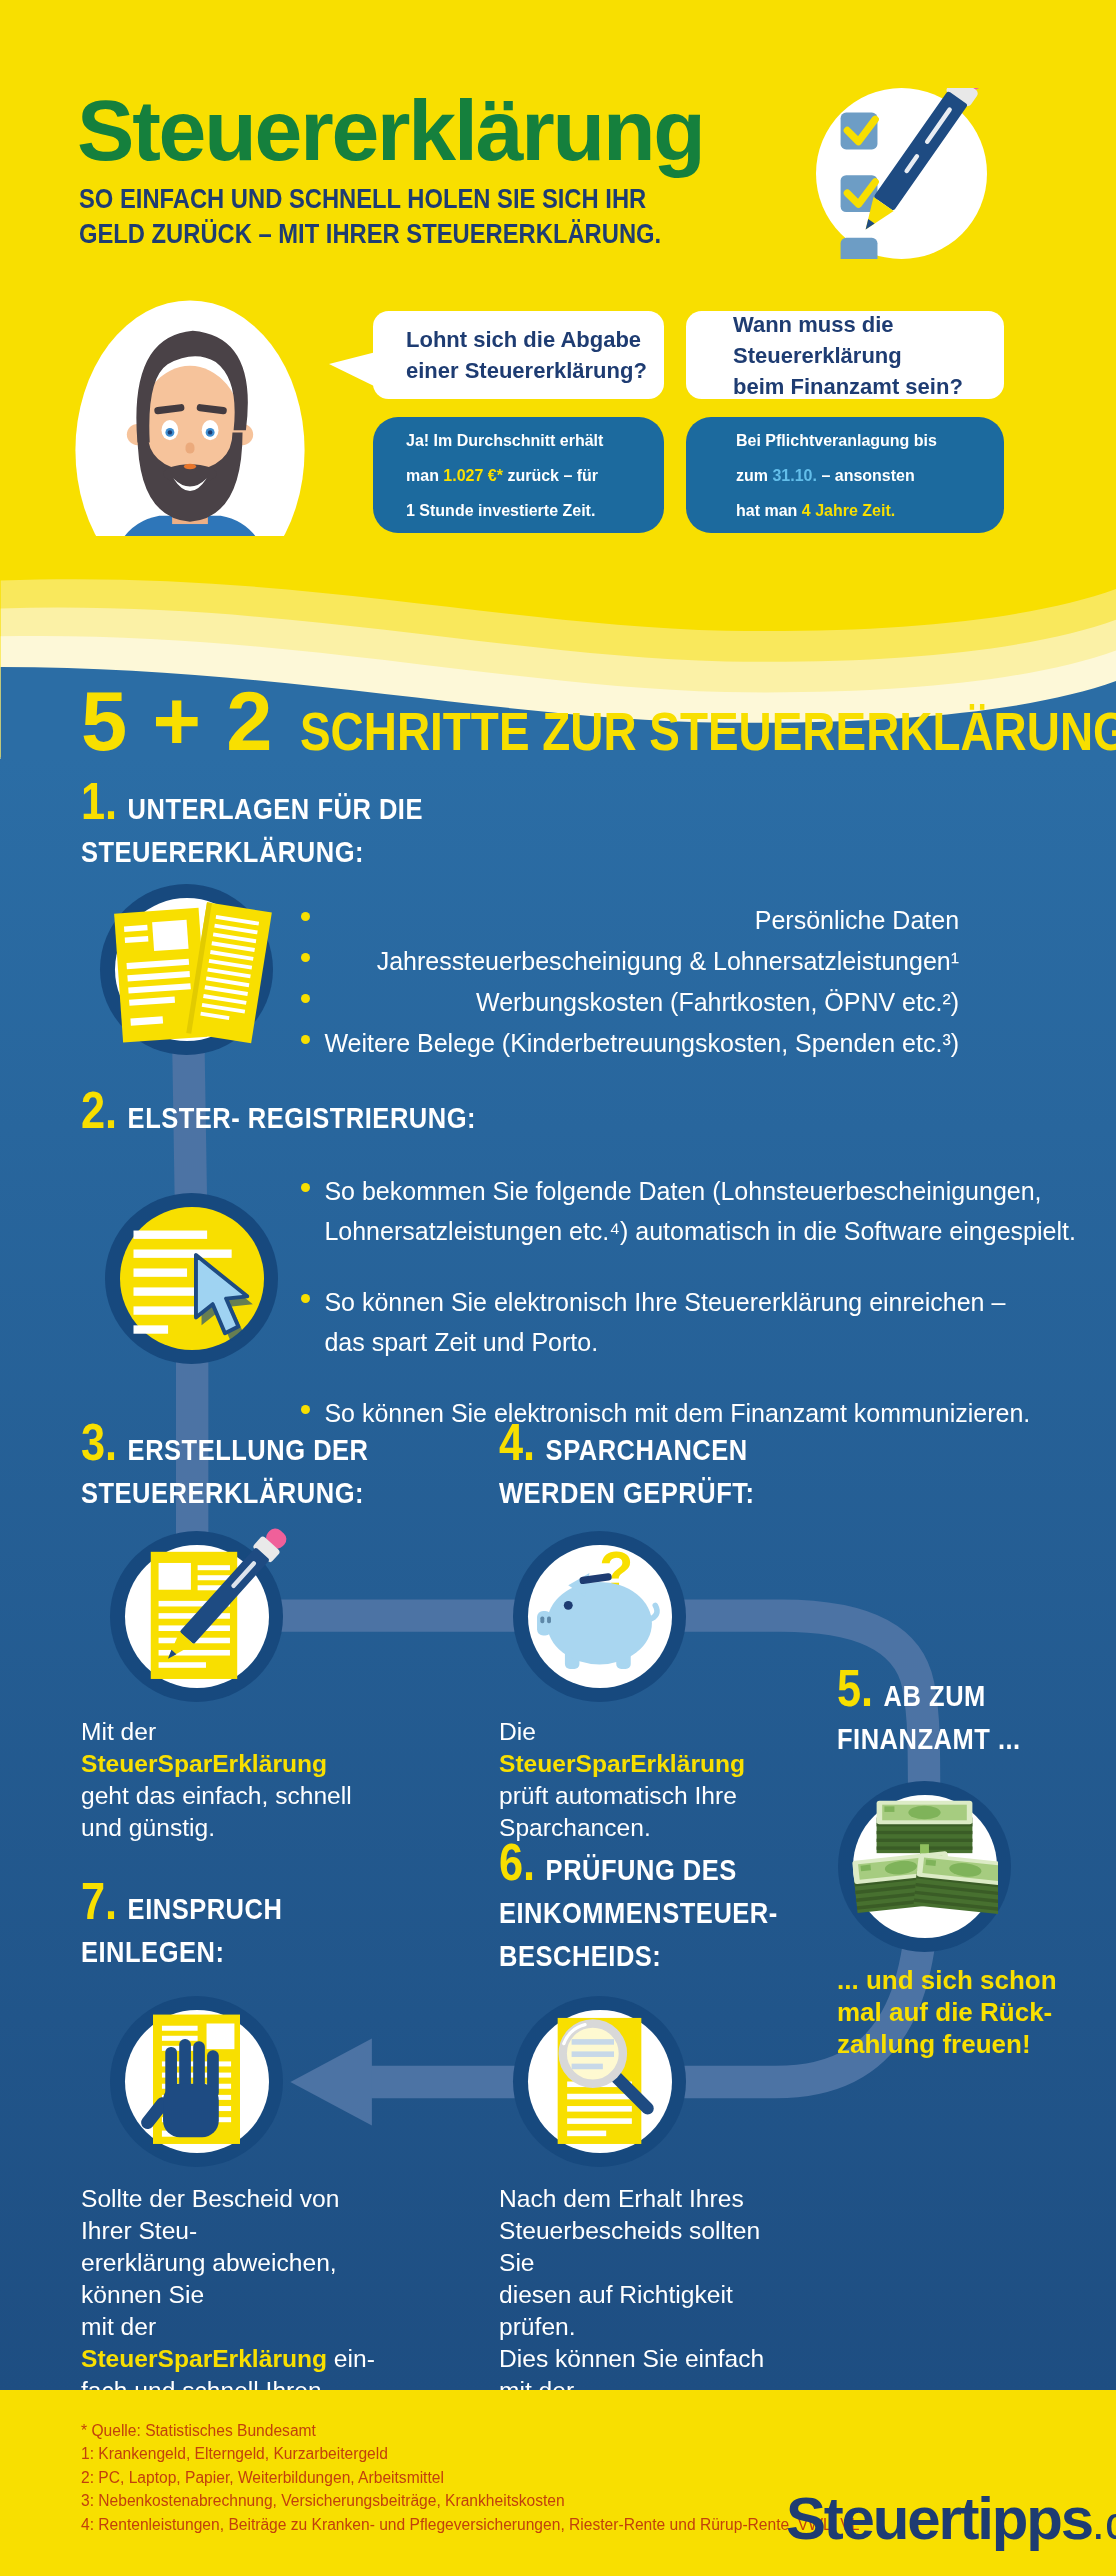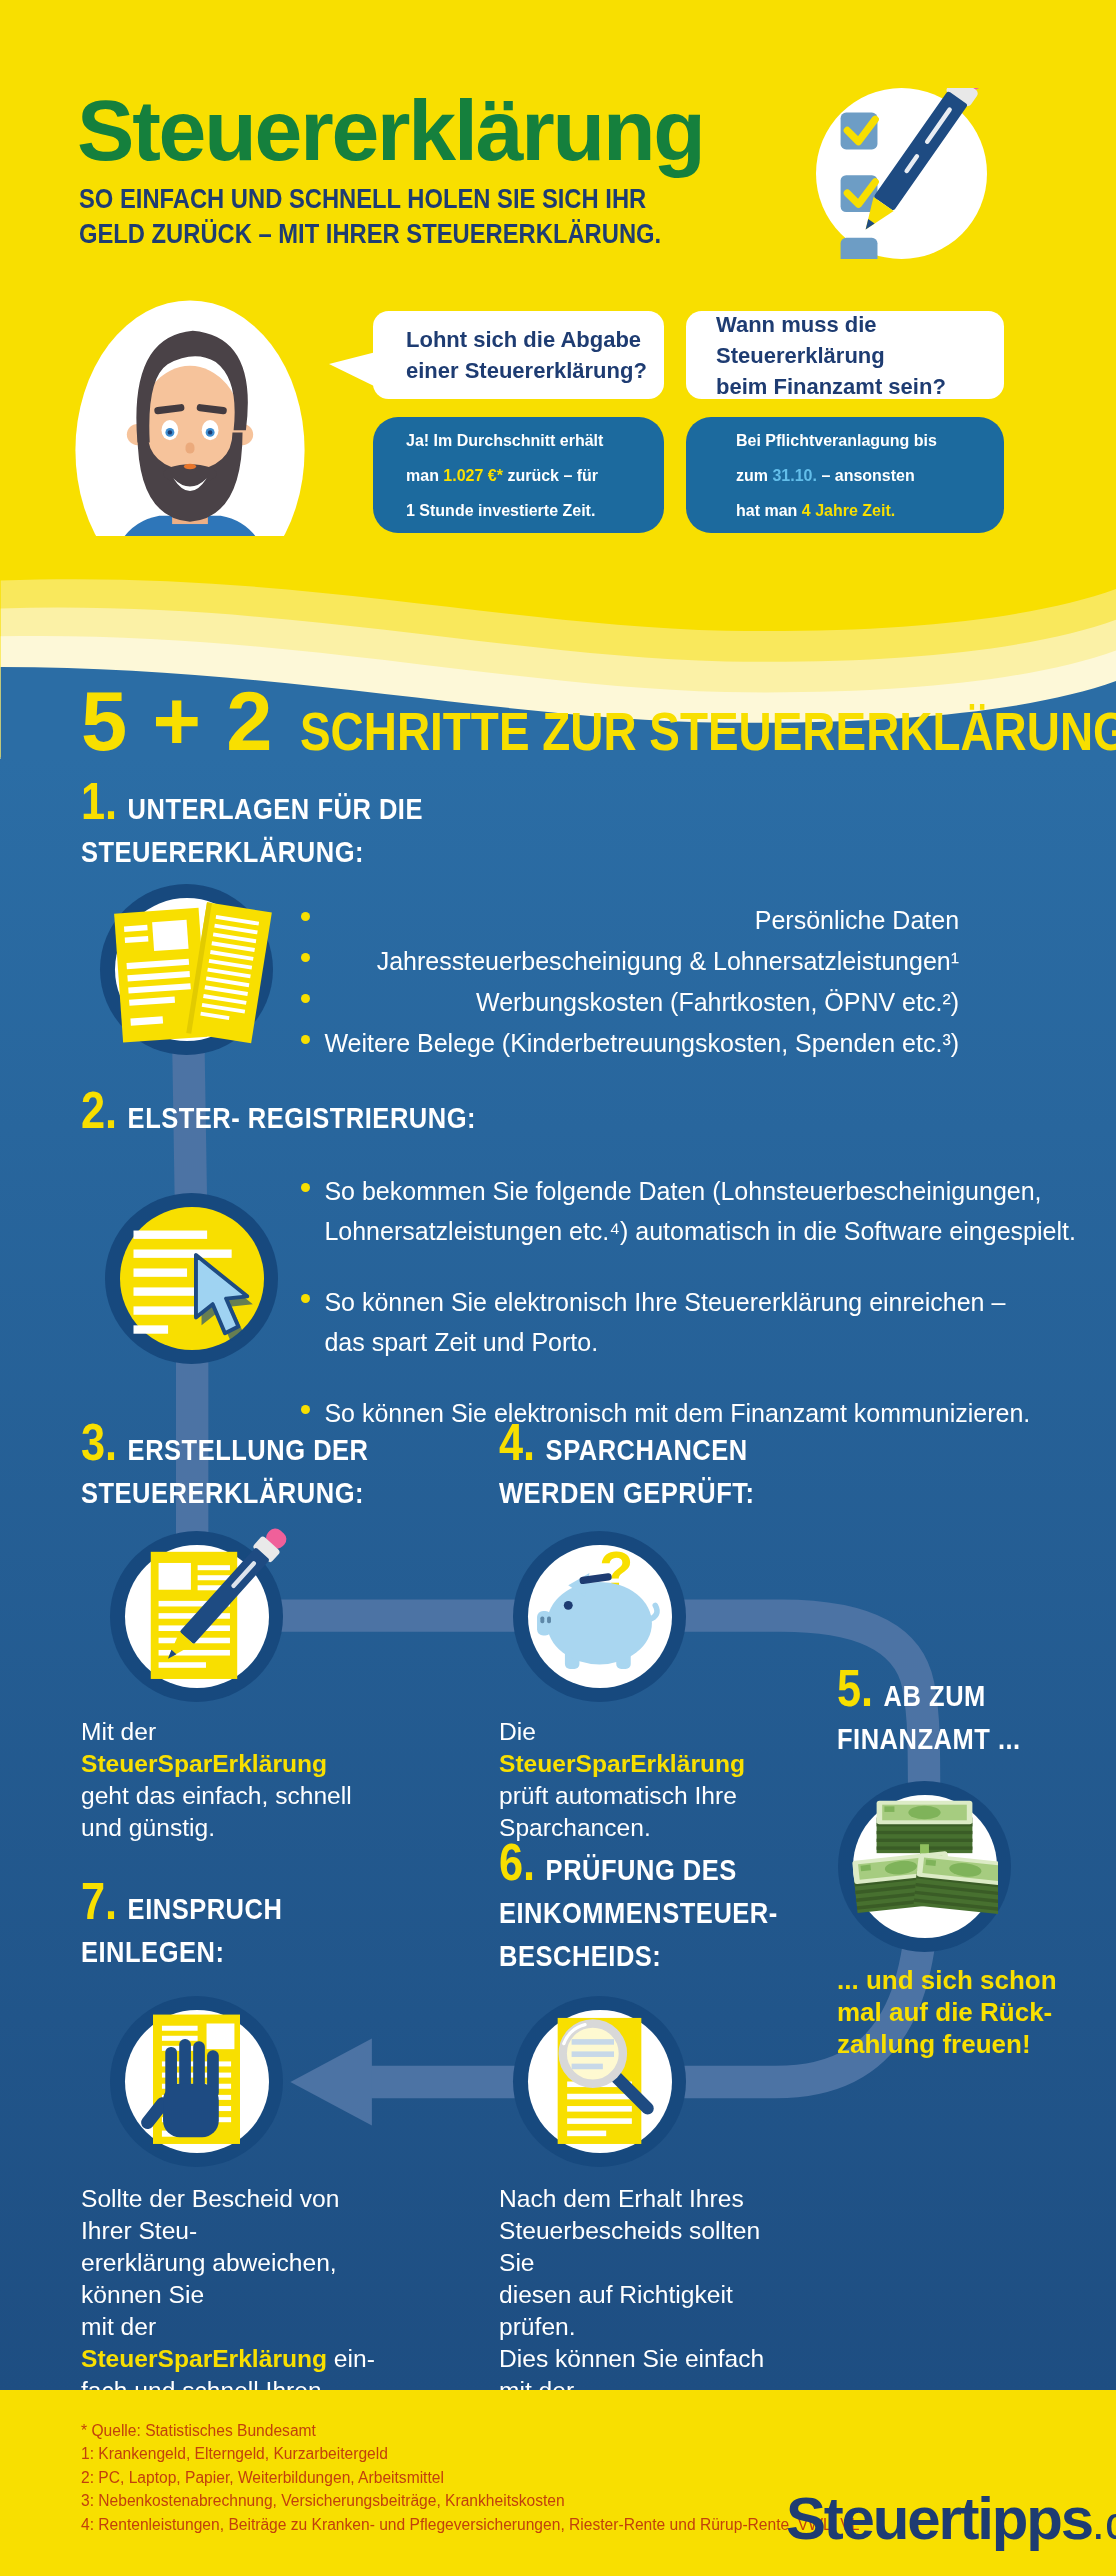--- a/index.html
+++ b/index.html
@@ -8,21 +8,21 @@
   .abs{position:absolute;}
   
   #hero-title{left:77px;top:81px;font-size:86px;font-weight:800;color:#15803d;
               letter-spacing:-2.2px;z-index:6;}
   #hero-subtitle{left:79px;top:182px;font-size:27px;font-weight:700;color:#1E3C72;
                  line-height:35px;white-space:pre-line;transform:scaleX(.88);
                  transform-origin:left top;letter-spacing:0;z-index:6;}
   .bubble{background:#fff;border-radius:15.6px;z-index:6;color:#1E3C72;font-weight:700;
           font-size:22px;line-height:31px;white-space:pre-line;display:flex;align-items:center;}
   #bubble-1{left:373px;top:311px;width:291px;height:88px;padding-left:33px;box-sizing:border-box;}
-  #bubble-2{left:686px;top:311px;width:318px;height:88px;padding-left:30px;box-sizing:border-box;}
+  #bubble-2{left:686px;top:311px;width:318px;height:88px;padding-left:47px;box-sizing:border-box;}
   #bubble-tail{left:329px;top:352px;width:0;height:0;z-index:6;
                border-top:12.3px solid transparent;border-bottom:23.4px solid transparent;
                border-right:47px solid #fff;}
   .answer{background:#1C6A9E;border-radius:25px;z-index:6;color:#fff;font-weight:700;
           font-size:16px;line-height:35px;white-space:pre-line;display:flex;align-items:center;
           box-sizing:border-box;}
   #answer-1{left:373px;top:417px;width:291px;height:116px;padding-left:33px;}
   #answer-2{left:686px;top:417px;width:318px;height:116px;padding-left:50px;}
   .hl-yellow{color:#F8DF00;}
   .hl-blue{color:#63BEEA;}

